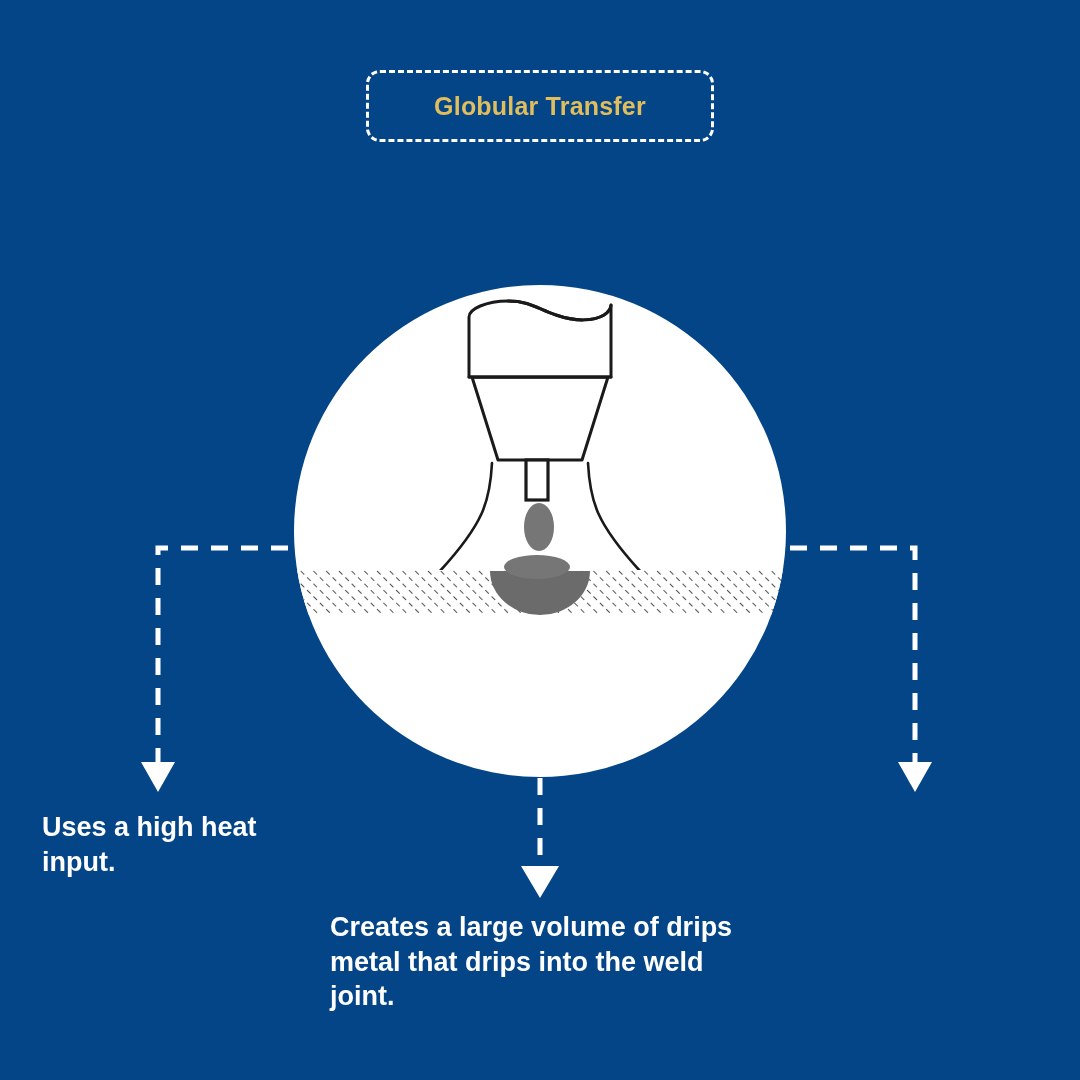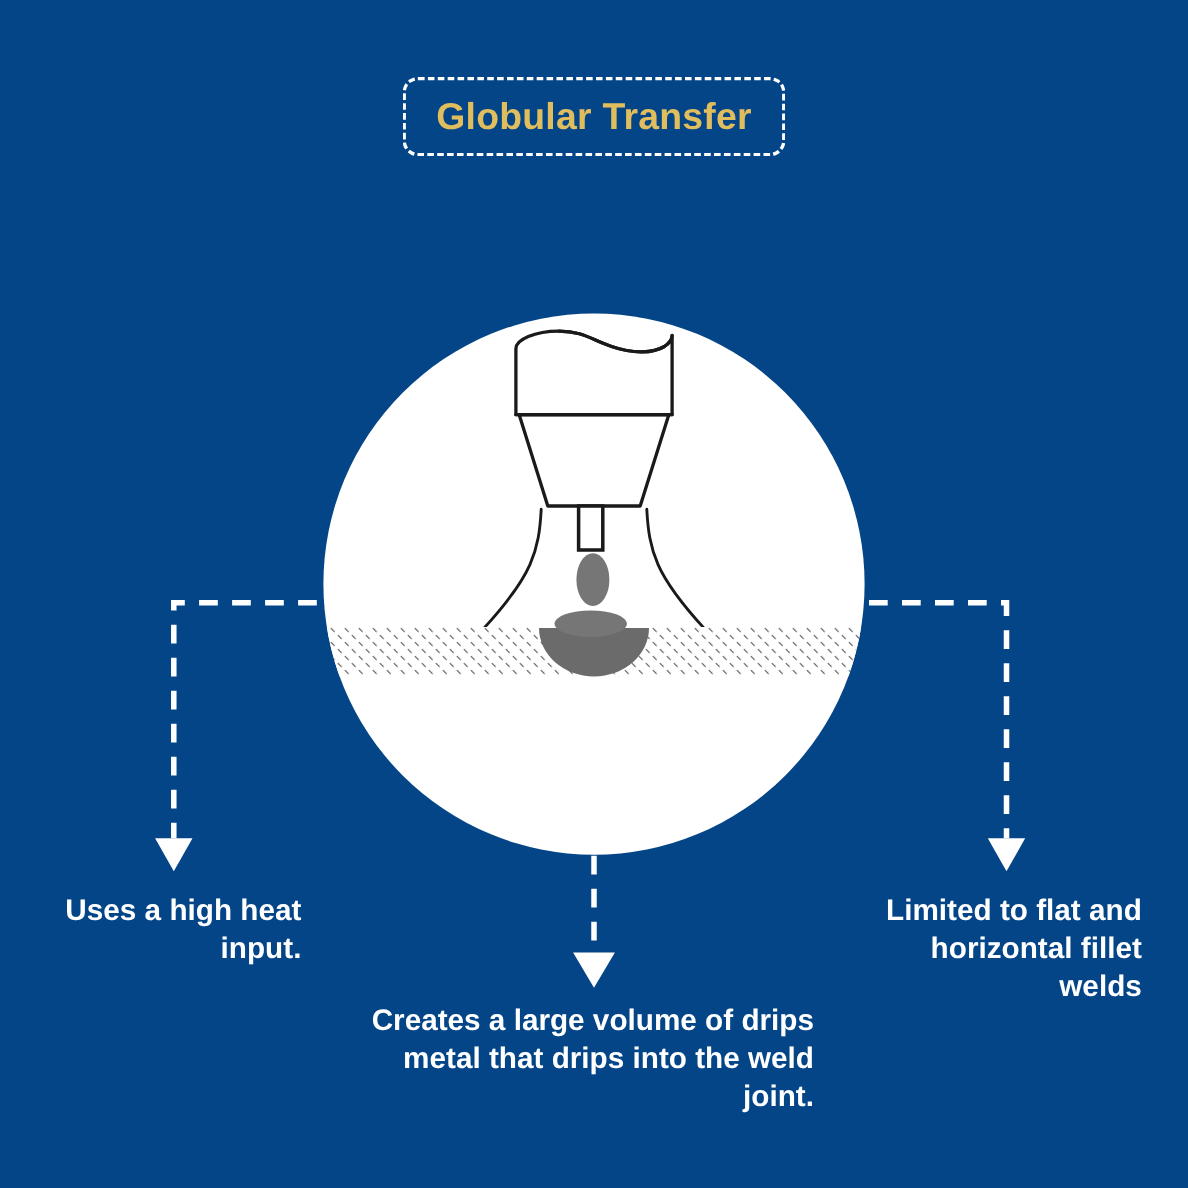--- a/index.html
+++ b/index.html
@@ -29,21 +29,21 @@
     height: 72px;
     box-sizing: border-box;
     border: 3px dashed #ffffff;
     border-radius: 14px;
     display: flex;
     align-items: center;
     justify-content: center;
   }
   #title-text {
     color: #e0bd5d;
-    font-size: 34px;
+    font-size: 25px;
     font-weight: bold;
     letter-spacing: 0.2px;
     white-space: nowrap;
     line-height: 1;
   }
 
   
   #circle-wrap {
     position: absolute;
     left: 294px;
@@ -69,21 +69,21 @@
     pointer-events: none;
   }
 
   
   .caption {
     position: absolute;
     color: #ffffff;
     font-size: 27px;
     font-weight: bold;
     line-height: 1.28;
-    text-align: right;
+    text-align: left;
   }
   #caption-left {
     left: 42px;
     top: 810px;
     width: 232px;
   }
   #caption-center {
     left: 330px;
     top: 910px;
     width: 410px;
@@ -166,15 +166,14 @@
         <rect x="232" y="175" width="22" height="40" fill="#ffffff" stroke="#1a1a1a" stroke-width="3.2"></rect>
 
         <ellipse cx="245" cy="242" rx="15" ry="24" fill="#767676"></ellipse>
         <ellipse cx="243" cy="282" rx="33" ry="12" fill="#767676"></ellipse>
       </g>
     </svg>
   </div>
 
   <div class="caption" id="caption-left">Uses a high heat input.</div>
   <div class="caption" id="caption-center">Creates a large volume of drips metal that drips into the weld joint.</div>
-  <div class="caption" id="caption-right">Limited to flat and horizontal fillet welds</div>
 
 </div>
 
 </body></html>

